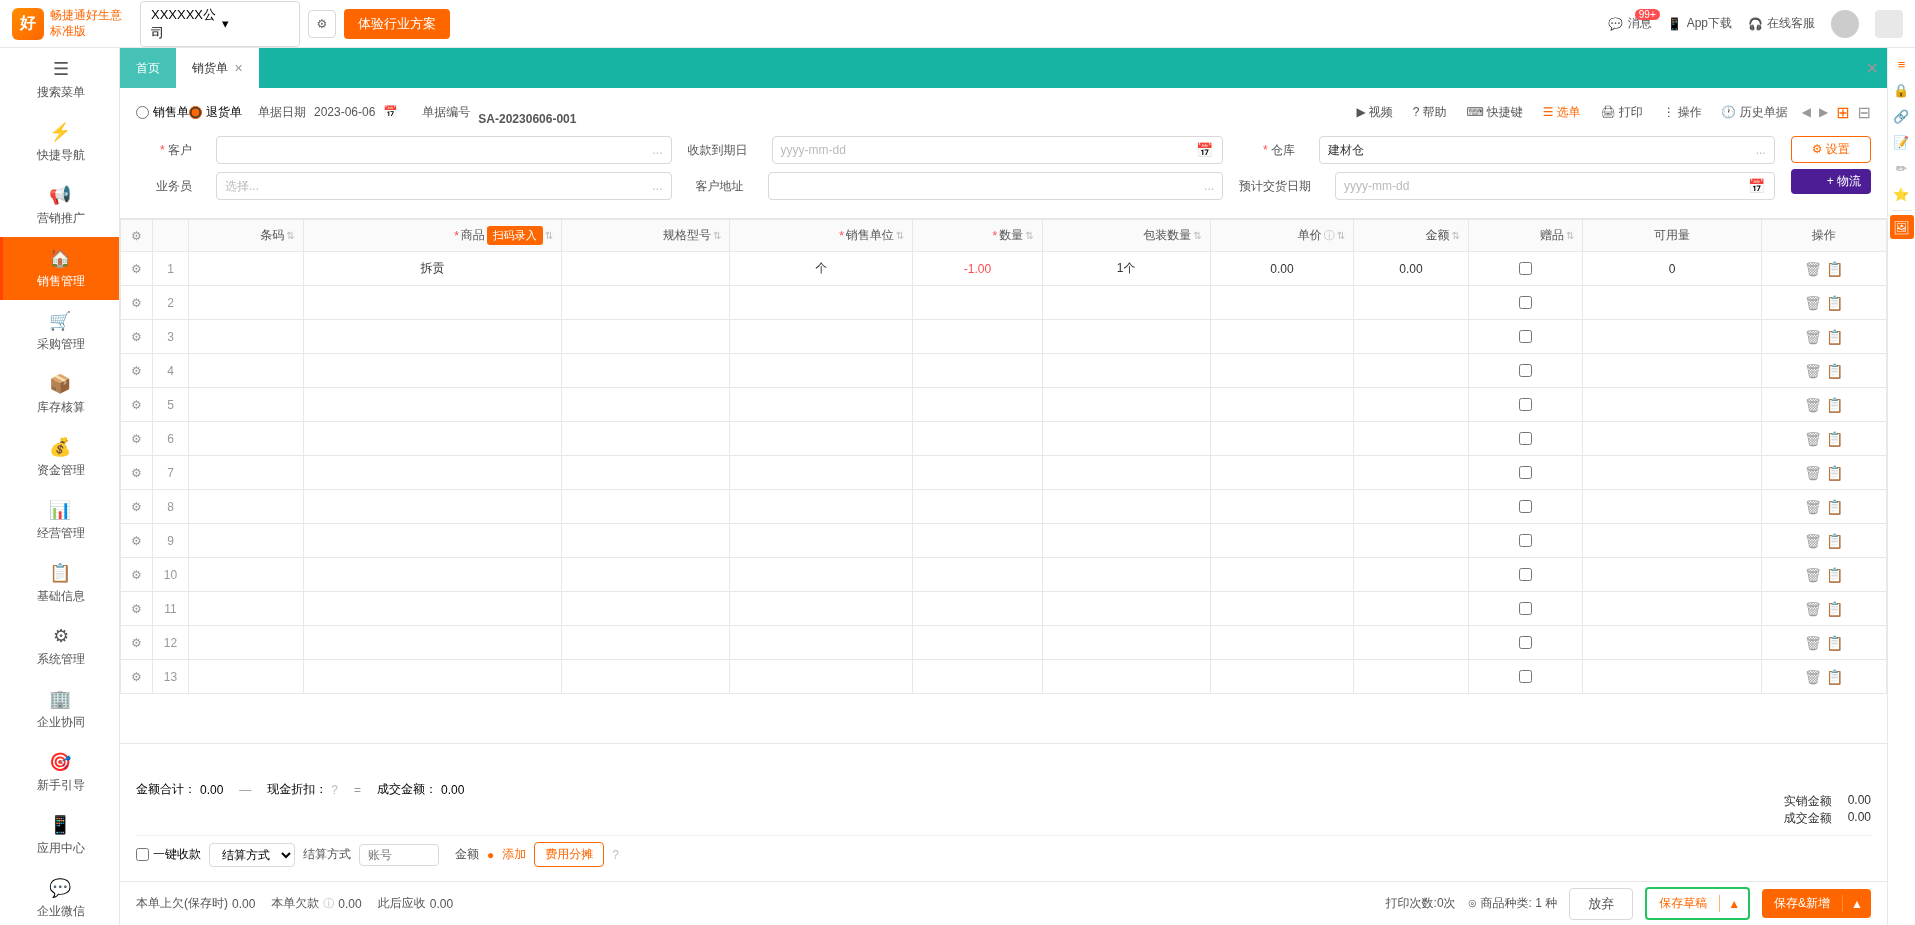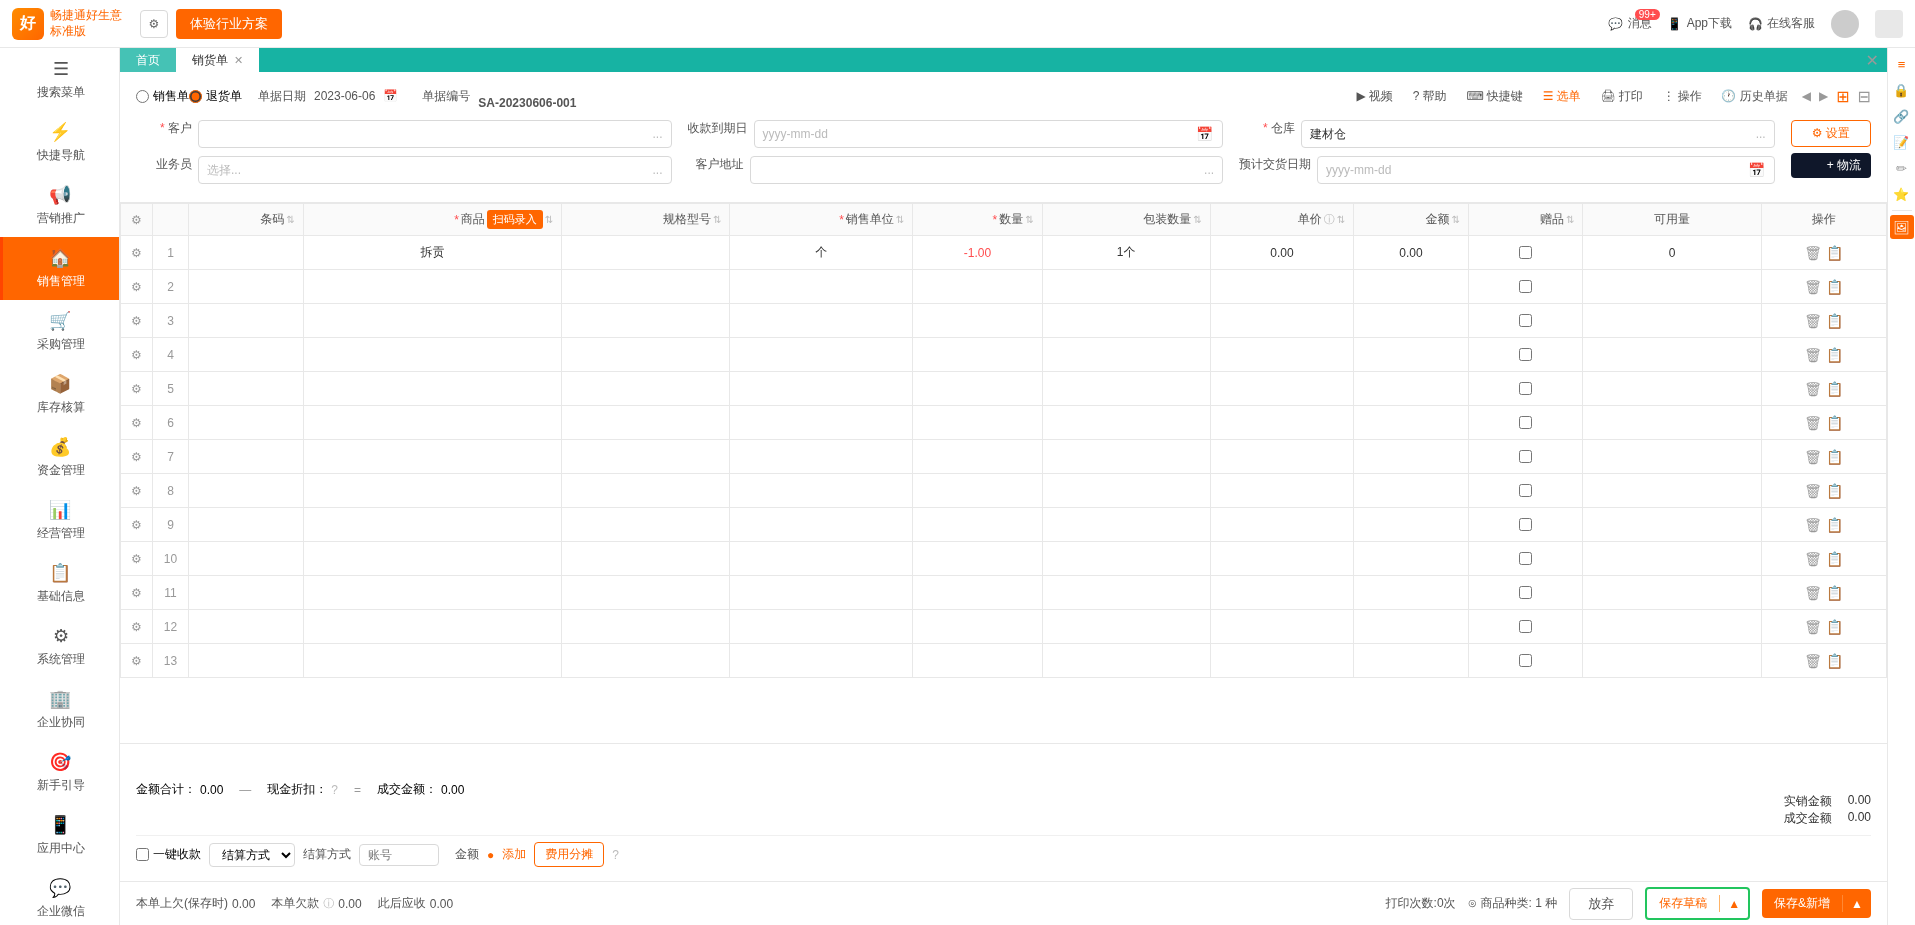--- a/index.html
+++ b/index.html
@@ -65,21 +65,21 @@
     .sidebar-item {
       display: flex; flex-direction: column; align-items: center; justify-content: center;
       padding: 10px 4px; cursor: pointer; color: #555; gap: 4px; font-size: 11px;
       border-left: 3px solid transparent;
     }
     .sidebar-item.active { background: #ff6600; color: white; border-left-color: #ff4500; }
     .sidebar-item .icon { font-size: 18px; }
 
     
     .tab-bar {
-      background: #17b3a3; height: 24px;
+      background: #17b3a3; height: 40px;
       display: flex; align-items: center; padding: 0 0 0 0;
       flex-shrink: 0;
     }
     .tab-item {
       height: 40px; display: flex; align-items: center; padding: 0 16px;
       cursor: pointer; color: rgba(255,255,255,0.8); font-size: 13px; gap: 6px;
     }
     .tab-item.active { background: #fff; color: #333; }
     .tab-item .close-icon { font-size: 11px; color: #999; cursor: pointer; }
     .tab-home { background: rgba(255,255,255,0.2); color: white; }
@@ -92,34 +92,34 @@
     .form-toolbar {
       display: flex; align-items: center; gap: 16px; margin-bottom: 10px;
     }
     .radio-group { display: flex; align-items: center; }
     .radio-item { display: flex; align-items: center; gap: 4px; cursor: pointer; }
     .radio-item input[type=radio] { accent-color: #ff6600; }
     .form-meta { display: flex; align-items: center; gap: 8px; font-size: 12px; color: #555; }
     .form-toolbar-right { margin-left: auto; display: flex; gap: 8px; align-items: center; }
     .toolbar-btn { display: flex; align-items: center; gap: 3px; cursor: pointer; color: #555; font-size: 12px; padding: 3px 6px; border-radius: 3px; }
     .toolbar-btn.active { color: #ff6600; }
-    .form-field { display: flex; align-items: flex-start; gap: 6px; }
+    .form-field { display: flex; align-items: center; gap: 24px; }
     .field-label { color: #555; white-space: nowrap; font-size: 12px; min-width: 56px; text-align: right; }
     .field-required { color: #ff4d4f; }
     .field-input {
       flex: 1; border: 1px solid #d9d9d9; border-radius: 4px;
       padding: 4px 8px; font-size: 12px; color: #333; height: 28px;
       display: flex; align-items: center; justify-content: space-between;
       cursor: text; background: #fff;
     }
     .field-input .dots { color: #bbb; }
     .field-input .cal-icon { color: #999; font-size: 14px; }
     .side-btn { padding: 4px 10px; border-radius: 4px; cursor: pointer; font-size: 12px; text-align: center; }
     .side-btn.settings { background: #fff; border: 1px solid #ff6600; color: #ff6600; }
-    .side-btn.logistics { background: #0f172a; color: white; border: none; padding-left: 36px; }
+    .side-btn.logistics { background: #4c1d95; color: white; border: none; padding-left: 36px; }
 
     
     .table-section { flex: 1; overflow-y: auto; background: #fff; }
     .data-table { width: 100%; border-collapse: collapse; }
     .data-table th {
       background: #fafafa; border: 1px solid #e8e8e8;
       padding: 6px 8px; text-align: center; font-weight: 500; color: #555;
       white-space: nowrap; font-size: 12px; position: sticky; top: 0; z-index: 1;
     }
     .data-table td {
@@ -216,20 +216,24 @@
 </head>
 <body>
 
 <div class="top-header">
   <div class="logo-area">
     <div class="logo-icon">好</div>
     <div class="logo-text">
       <div>畅捷通好生意</div>
       <div>标准版</div>
     </div>
+  </div>
+  <div class="company-selector">
+    <span>XXXXXX公司</span>
+    <span>▾</span>
   </div>
   <div class="gear-btn">⚙</div>
   <button class="trial-btn">体验行业方案</button>
   <div class="header-right">
     <div class="header-action badge-wrap">
       <span>💬</span>
       <span>消息</span>
       <span class="badge">99+</span>
     </div>
     <div class="header-action">

